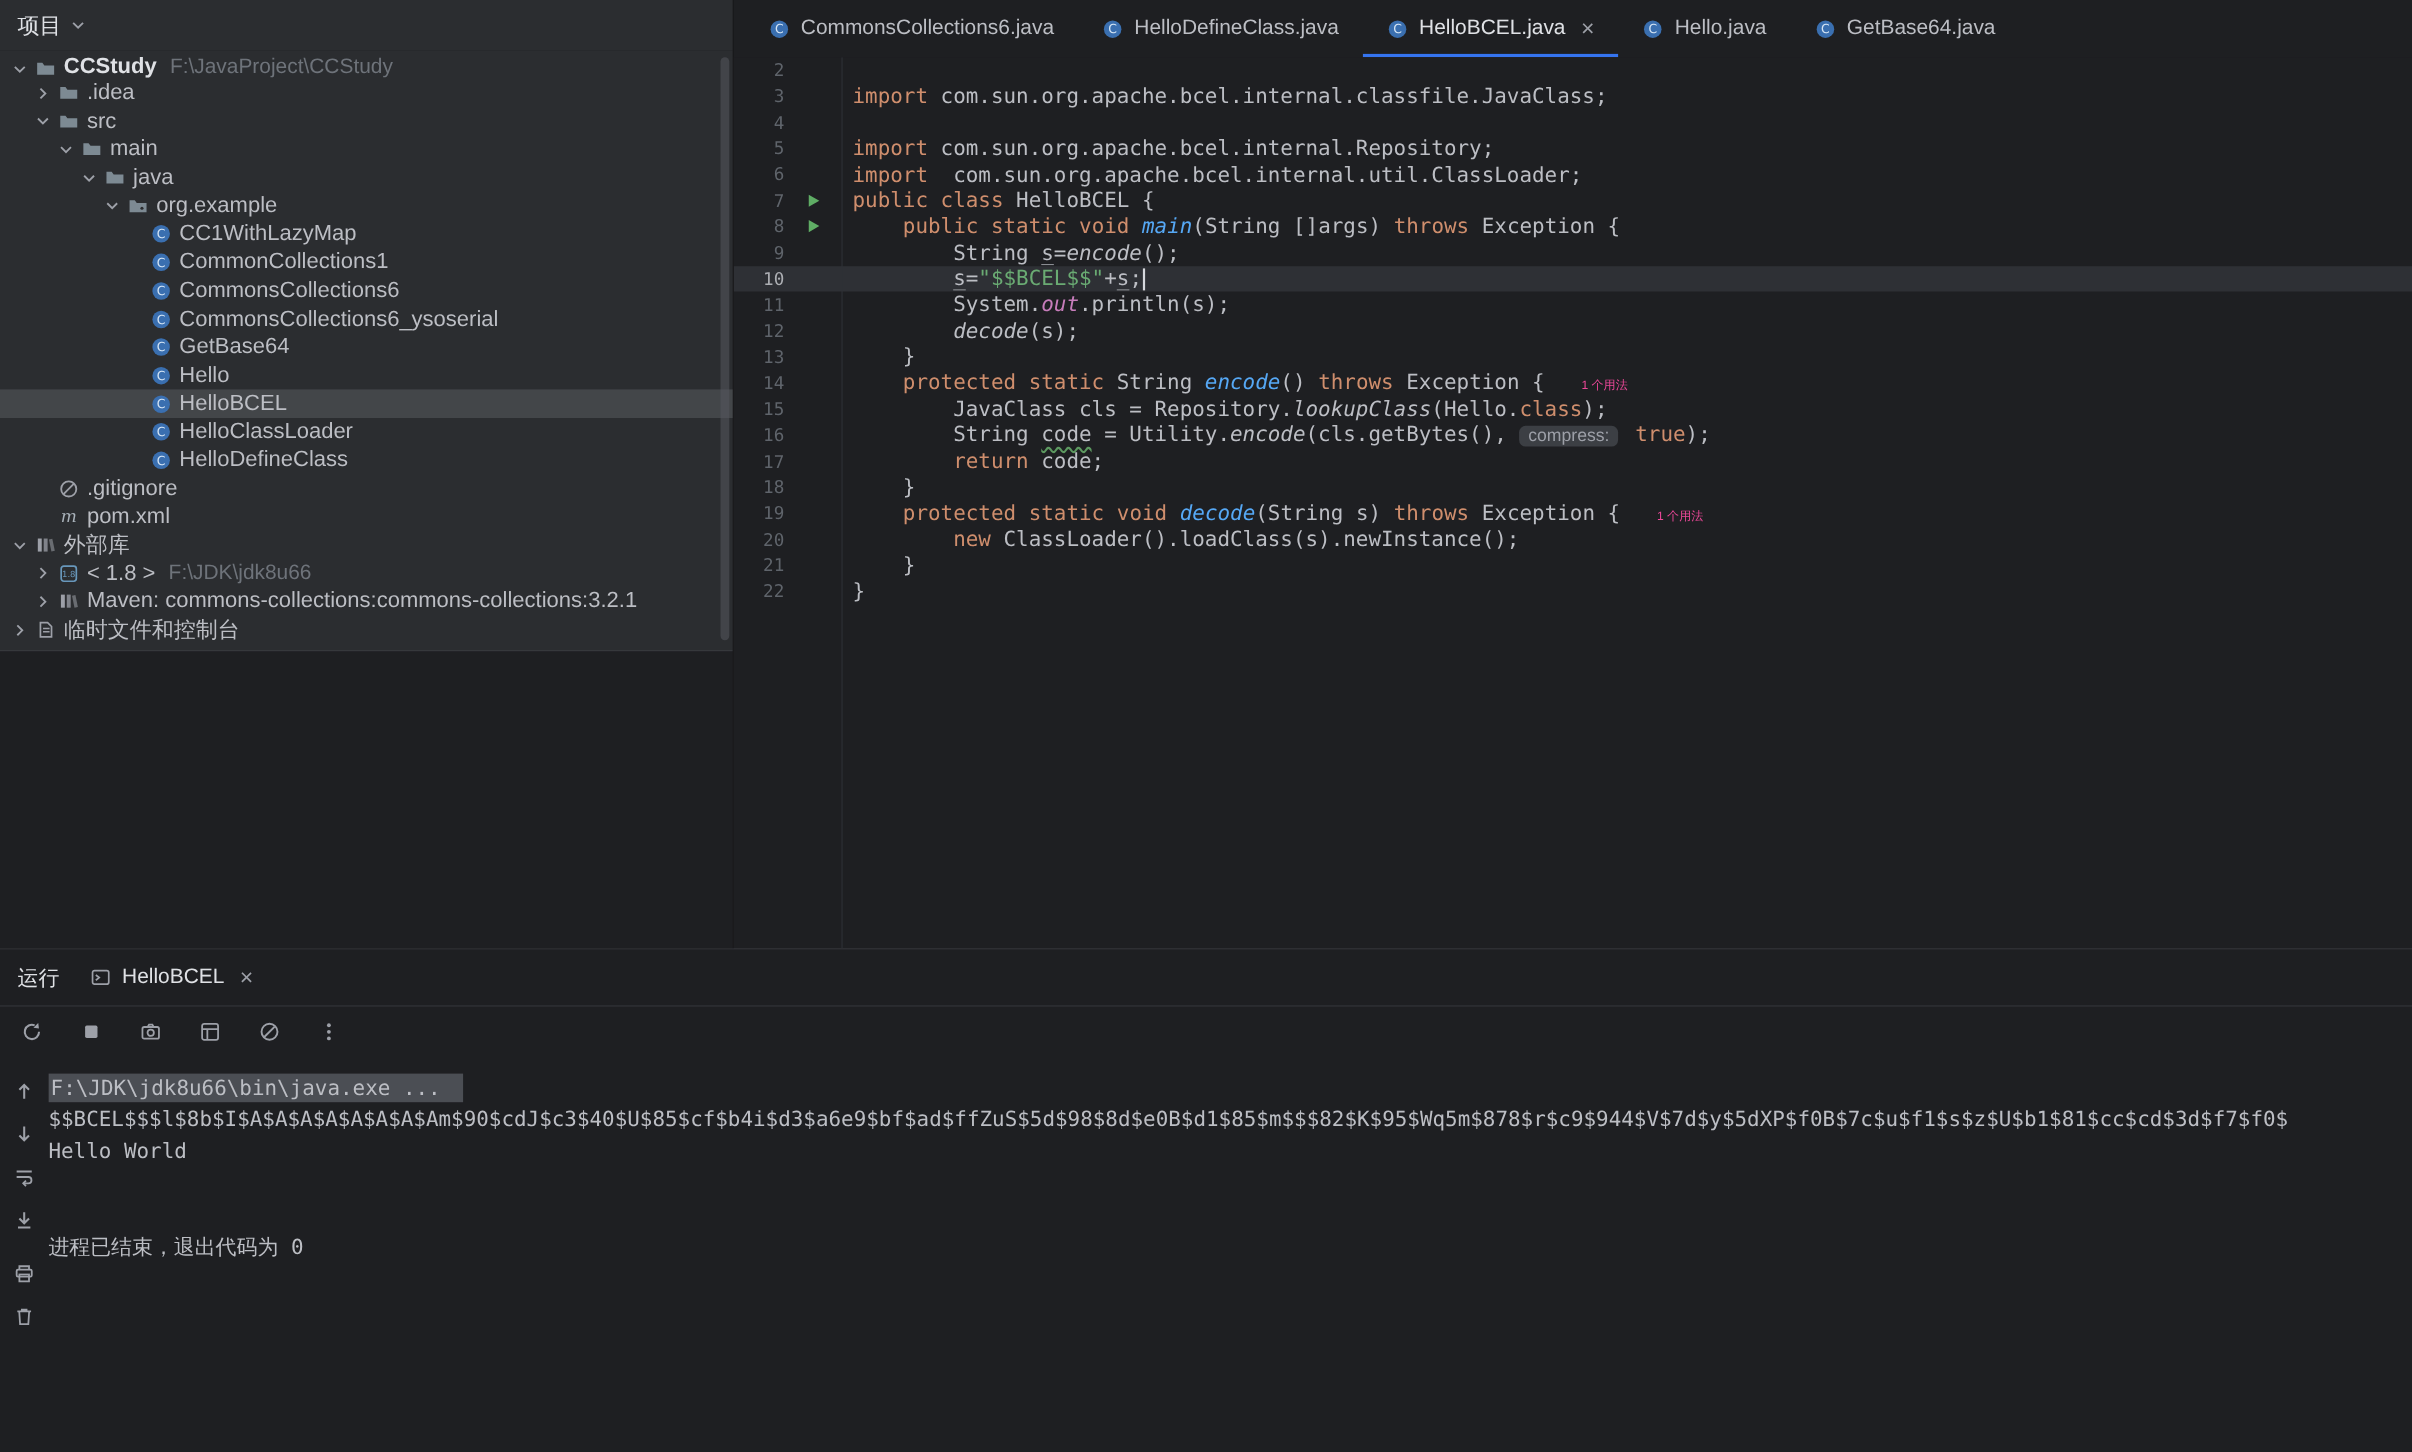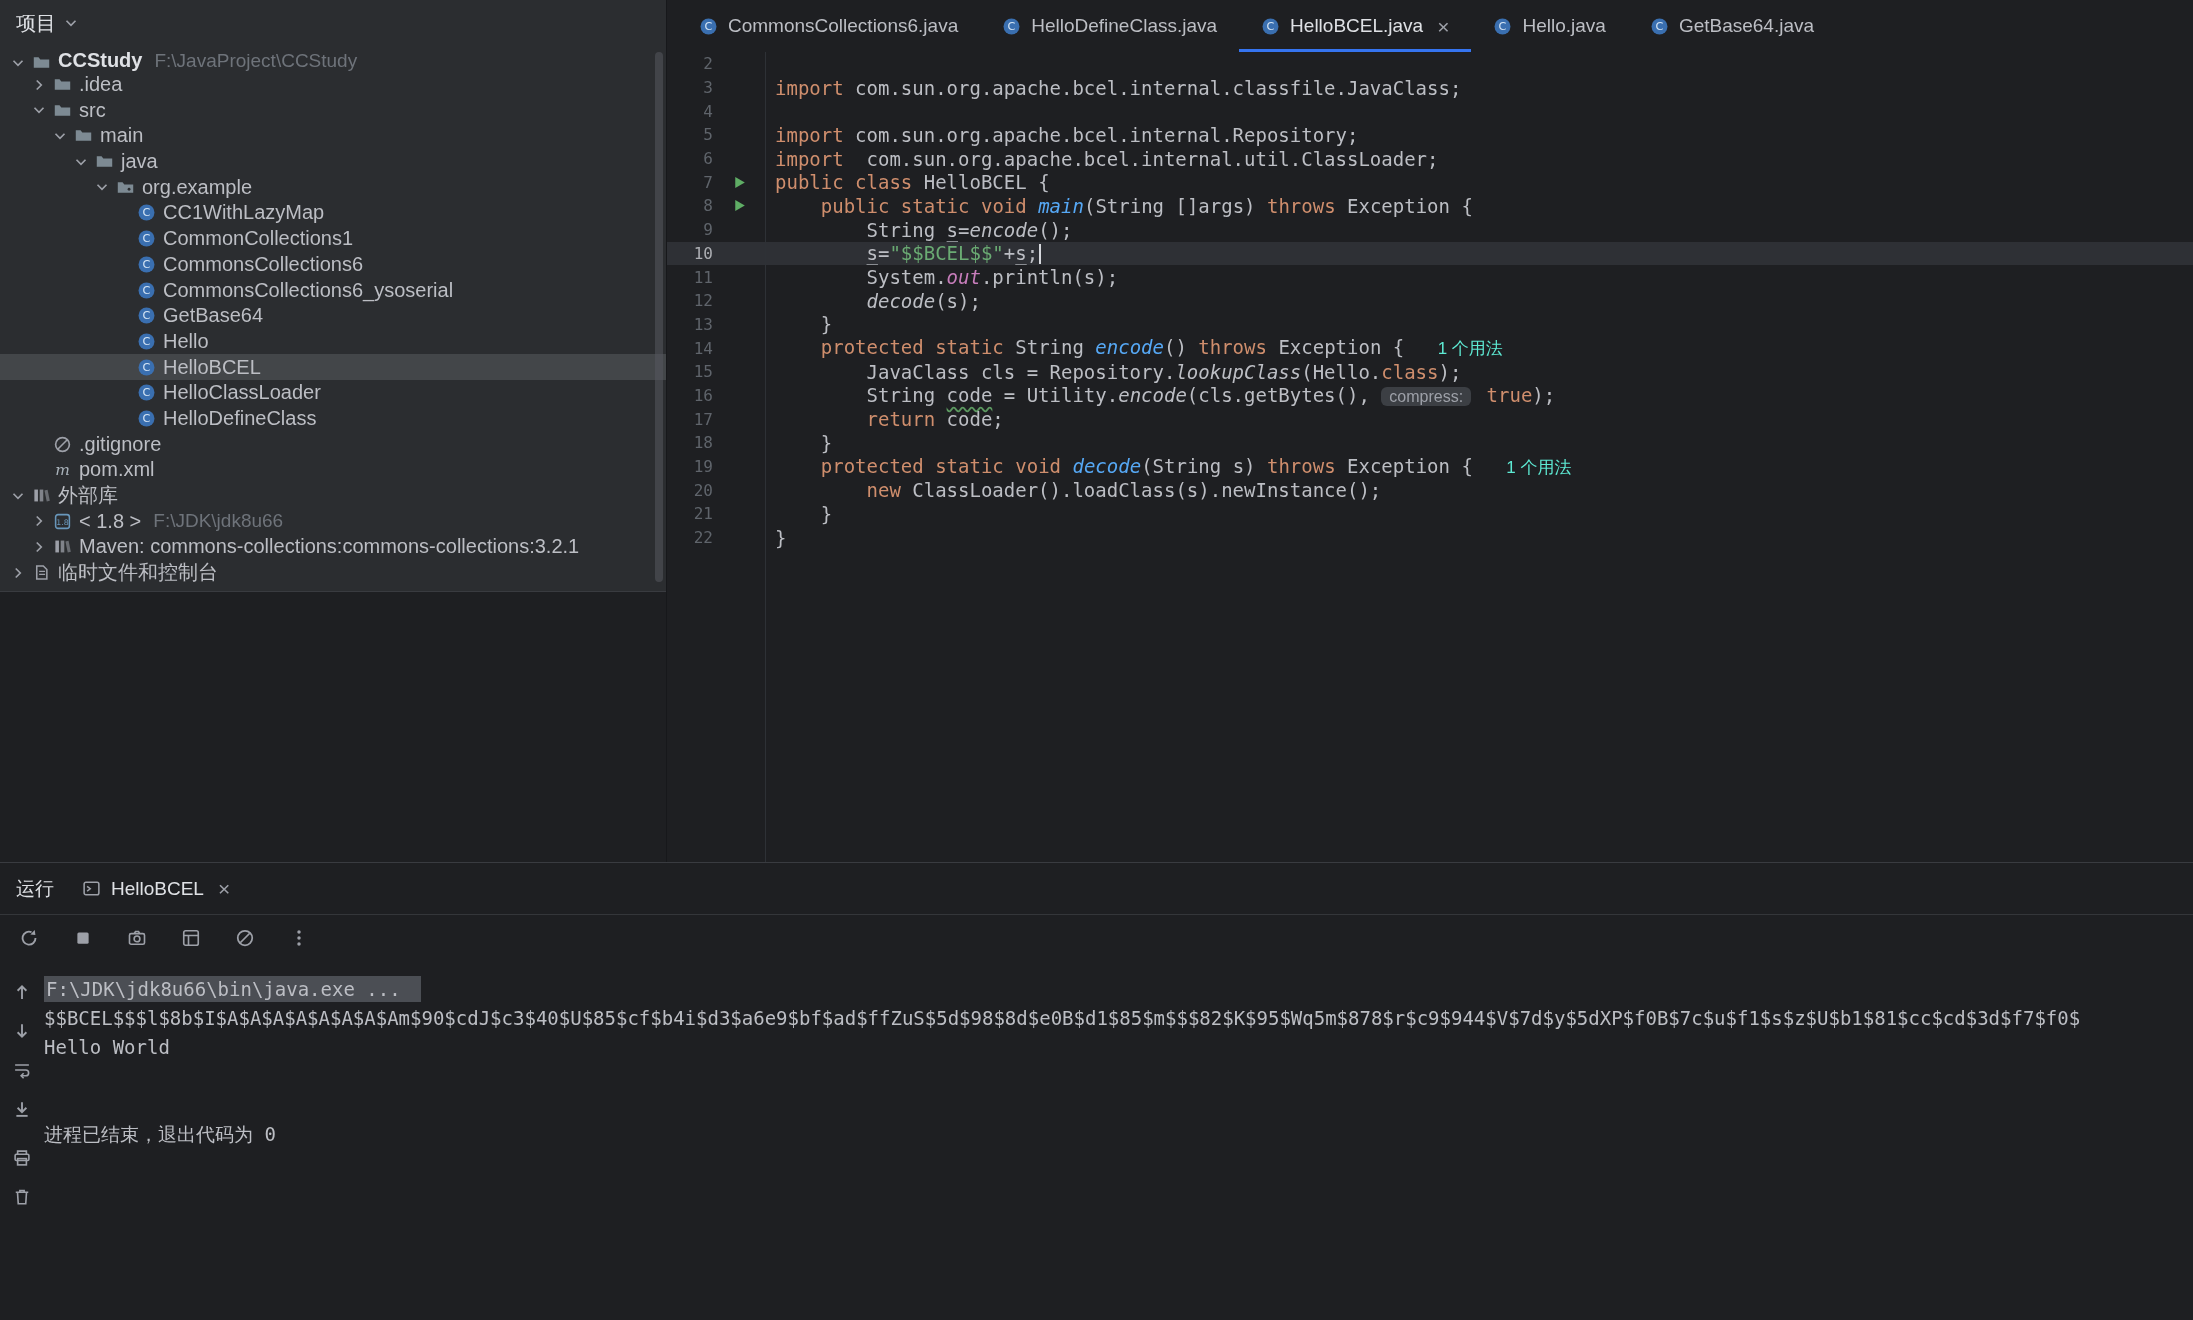--- a/index.html
+++ b/index.html
@@ -54,21 +54,21 @@
   .tok-p { color:#bcbec4; }
   .tok-k { color:#cf8e6d; }
   .tok-s { color:#6aab73; }
   .tok-m { color:#56a8f5; font-style:italic; }
   .tok-c { color:#bcbec4; font-style:italic; }
   .tok-f { color:#c77dbb; font-style:italic; }
   .tok-u { color:#bcbec4; text-decoration:underline; text-decoration-color:#8a8d92; text-underline-offset:4px; }
   .tok-w { color:#bcbec4; text-decoration:underline wavy #5c9960; text-underline-offset:4px; }
   .tok-hint { background:#3c3f44; color:#9da0a8; border-radius:6px; padding:1px 8px; font-size:16px;
               font-family:"Liberation Sans", sans-serif; margin-right:4px; }
-  .tok-use { color:#5eead4; margin-left:22px; font-size:17px; font-family:"Liberation Sans", sans-serif; }
+  .tok-use { color:#ec4899; margin-left:22px; font-size:11px; font-family:"Liberation Sans", sans-serif; }
   .caret { display:inline-block; width:2px; height:20px; background:#d6d8dd; vertical-align:text-bottom; margin-left:1px; }
 
   
   .run-panel { height:458px; border-top:1px solid #393b40; background:#1e1f22;
                display:flex; flex-direction:column; }
   .run-tabs { height:52px; display:flex; align-items:center; padding-left:16px; gap:28px;
               border-bottom:1px solid #34363a; }
   .run-label { font-size:19px; color:#dfe1e5; }
   .run-tab { display:flex; align-items:center; gap:10px; font-size:19px; color:#dfe1e5; }
   .run-tab .close { color:#9da0a8; font-size:21px; margin-left:4px; }

